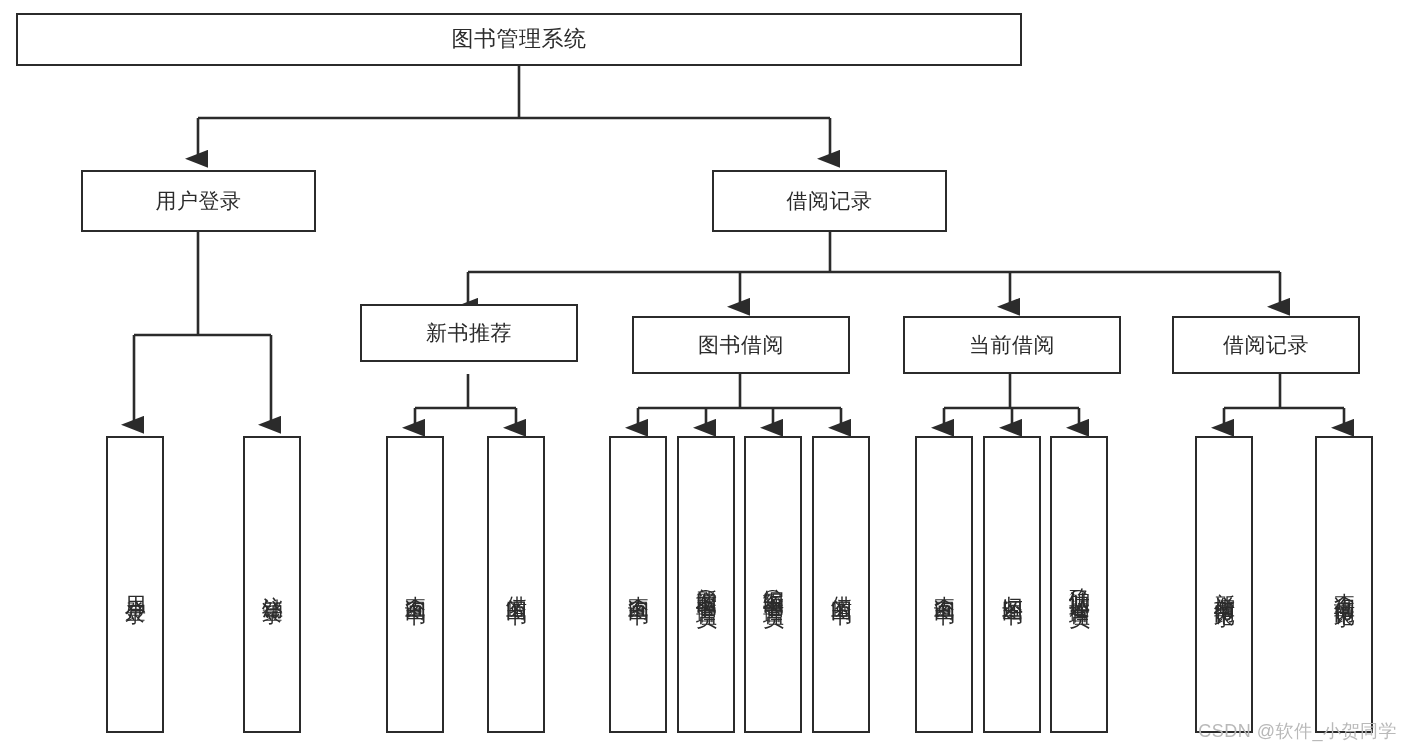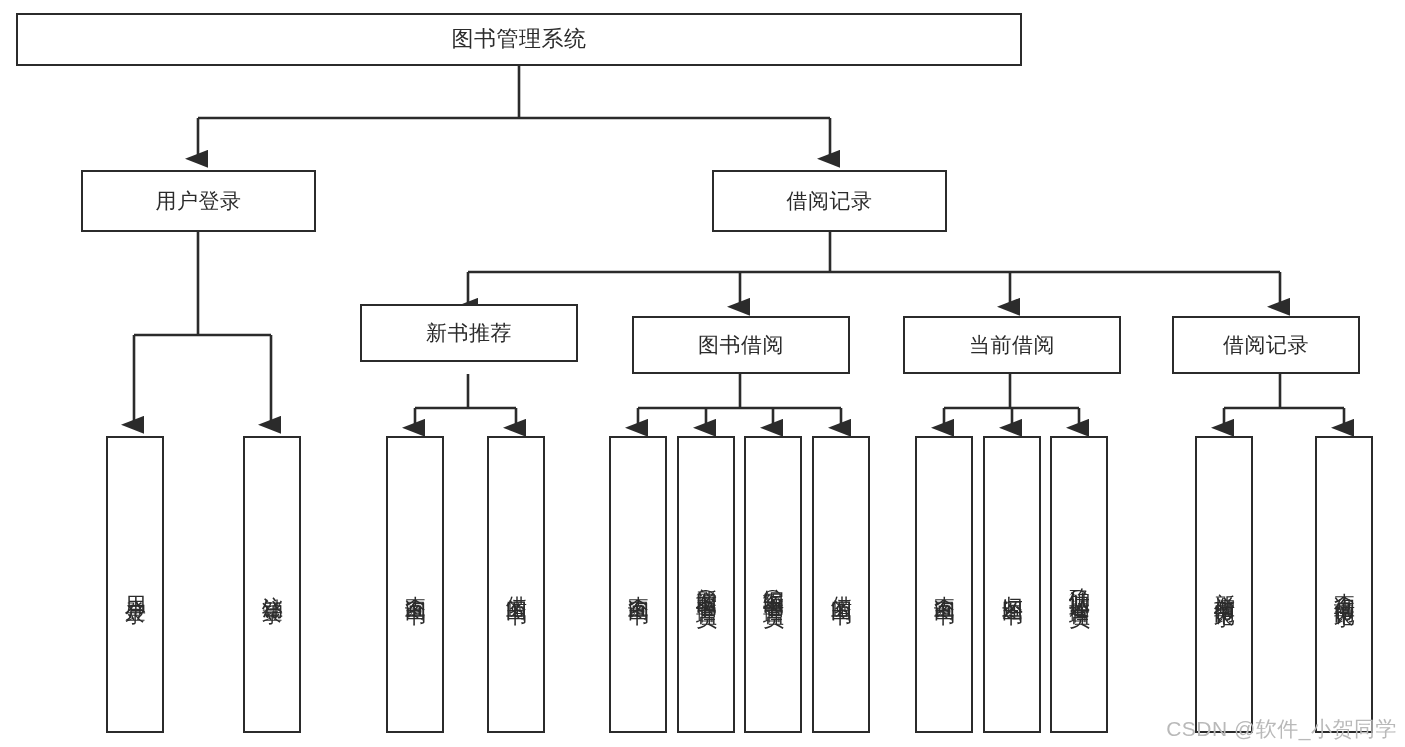--- a/index.html
+++ b/index.html
@@ -56,21 +56,21 @@
     -webkit-writing-mode: vertical-rl;
     line-height: 1.28;
     letter-spacing: 3px;
     white-space: nowrap;
     display: block;
   }
   .watermark {
     position: absolute;
     right: 8px;
     bottom: 4px;
-    font-size: 21px;
+    font-size: 18px;
     color: #b9b9b9;
     letter-spacing: 0.5px;
     white-space: nowrap;
     font-family: "Liberation Sans", "DejaVu Sans", sans-serif;
   }
 </style>
 </head>
 <body>
 
 <div id="canvas">

